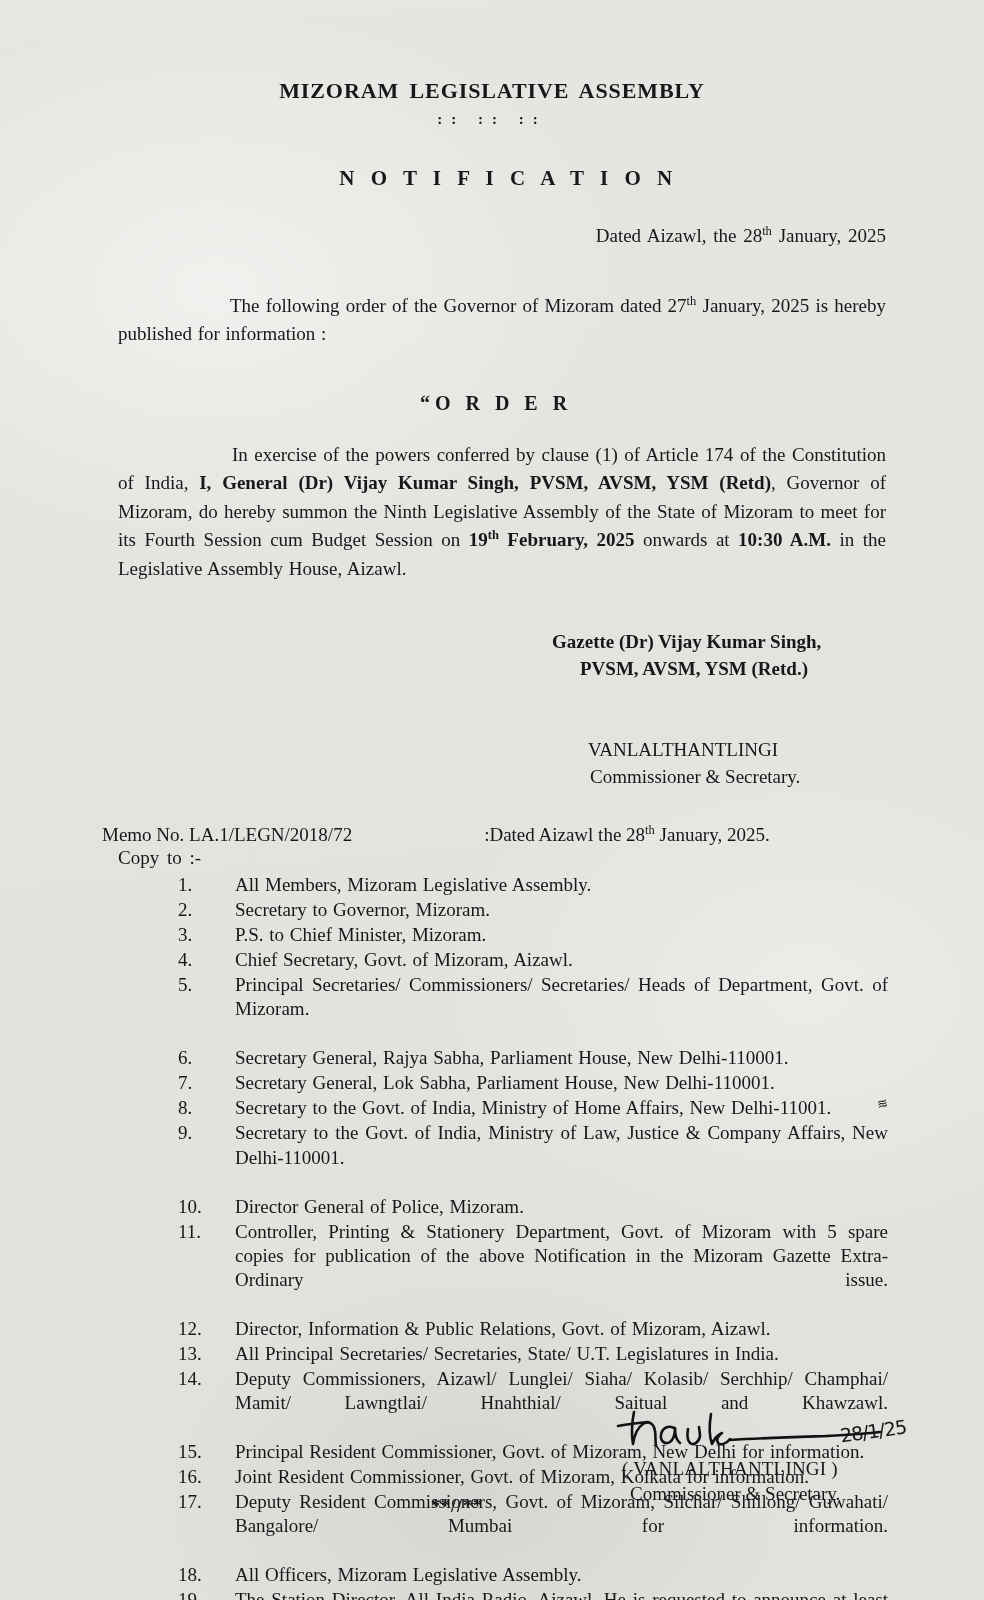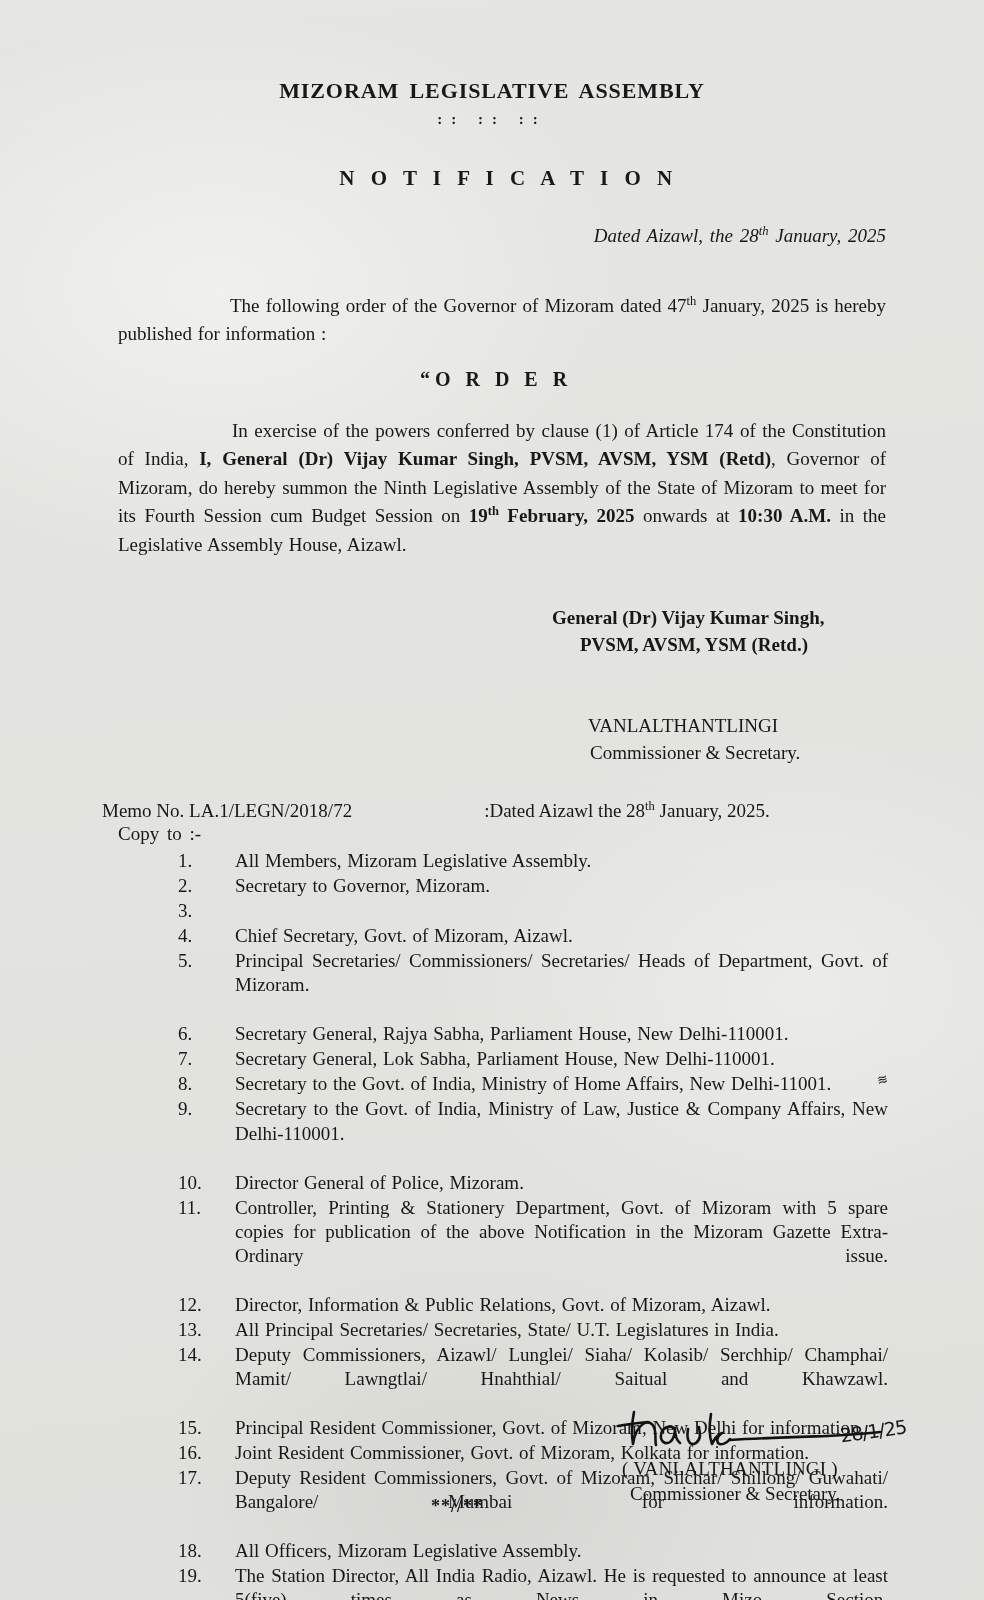--- a/index.html
+++ b/index.html
@@ -66,41 +66,40 @@
     margin-left: 33px;
   }
 
   
   .date-line {
     text-align: right;
     font-size: 19px;
     margin-top: 33px;
     padding-right: 98px;
     word-spacing: 2px;
-    font-style: italic;
   }
   sup { font-size: 0.66em; vertical-align: super; }
 
   
   .intro {
     font-size: 19px;
     line-height: 1.46;
     margin: 45px 98px 0 118px;
     text-align: justify;
     text-indent: 112px;
     word-spacing: 1px;
   }
 
   
   .order-title {
     text-align: center;
     font-size: 20px;
     font-weight: bold;
     letter-spacing: 5px;
-    margin-top: 20px;
+    margin-top: 44px;
     padding-left: 8px;
   }
   .order-body {
     font-size: 19px;
     line-height: 1.49;
     margin: 26px 98px 0 118px;
     text-align: justify;
     text-indent: 114px;
     word-spacing: 1px;
   }
@@ -239,31 +238,31 @@
     <div class="org-title">MIZORAM  LEGISLATIVE  ASSEMBLY</div>
     <div class="dots-rule">:: :: ::</div>
     <div class="notification-title">N O T I F I C A T I O N</div>
   </div>
 
   <div class="date-line">
     <span>Dated  Aizawl, the 28</span><sup>th</sup><span> January, 2025</span>
   </div>
 
   <div class="intro">
-    <span>The following order of the Governor of Mizoram dated 47</span><sup>th</sup><span> January, 2025  is hereby published for  information :</span>
+    <span>The following order of the Governor of Mizoram dated 27</span><sup>th</sup><span> January, 2025  is hereby published for  information :</span>
   </div>
 
   <div class="order-title">“O R D E R</div>
 
   <div class="order-body">
     <span>In exercise of the powers conferred by clause (1) of Article 174 of the Constitution of India, </span><b>I,  General  (Dr)  Vijay  Kumar  Singh,  PVSM,  AVSM,  YSM  (Retd)</b><span>, Governor of Mizoram, do hereby summon the Ninth Legislative Assembly of the State of Mizoram to meet for its Fourth Session cum Budget Session on </span><b>19</b><b><sup>th</sup></b><b> February, 2025</b><span> onwards at </span><b>10:30 A.M.</b><span> in the Legislative Assembly House, Aizawl.</span>
   </div>
 
   <div class="sig-governor">
-    <div class="l1">General (Dr) Vijay Kumar Singh,</div>
+    <div class="l1">Gazette (Dr) Vijay Kumar Singh,</div>
     <div class="l2">PVSM, AVSM, YSM (Retd.)</div>
   </div>
 
   <div class="sig-secretary">
     <div class="l1">VANLALTHANTLINGI</div>
     <div class="l2">Commissioner &amp; Secretary.</div>
   </div>
 
   <div class="memo-row">
     <span class="memo-no">Memo No. LA.1/LEGN/2018/72</span>
@@ -276,20 +275,21 @@
       <li class="nojust">
         <span class="num">1.</span>
         <span class="txt">All  Members,  Mizoram  Legislative  Assembly.</span>
       </li>
       <li class="nojust">
         <span class="num">2.</span>
         <span class="txt">Secretary  to  Governor,  Mizoram.</span>
       </li>
       <li class="nojust">
         <span class="num">3.</span>
+        <span class="txt">P.S. to  Chief  Minister,  Mizoram.</span>
       </li>
       <li class="nojust">
         <span class="num">4.</span>
         <span class="txt">Chief  Secretary, Govt. of Mizoram,  Aizawl.</span>
       </li>
       <li class="justify">
         <span class="num">5.</span>
         <span class="txt">Principal    Secretaries/  Commissioners/  Secretaries/  Heads    of    Department, Govt. of  Mizoram.</span>
       </li>
       <li class="nojust">

